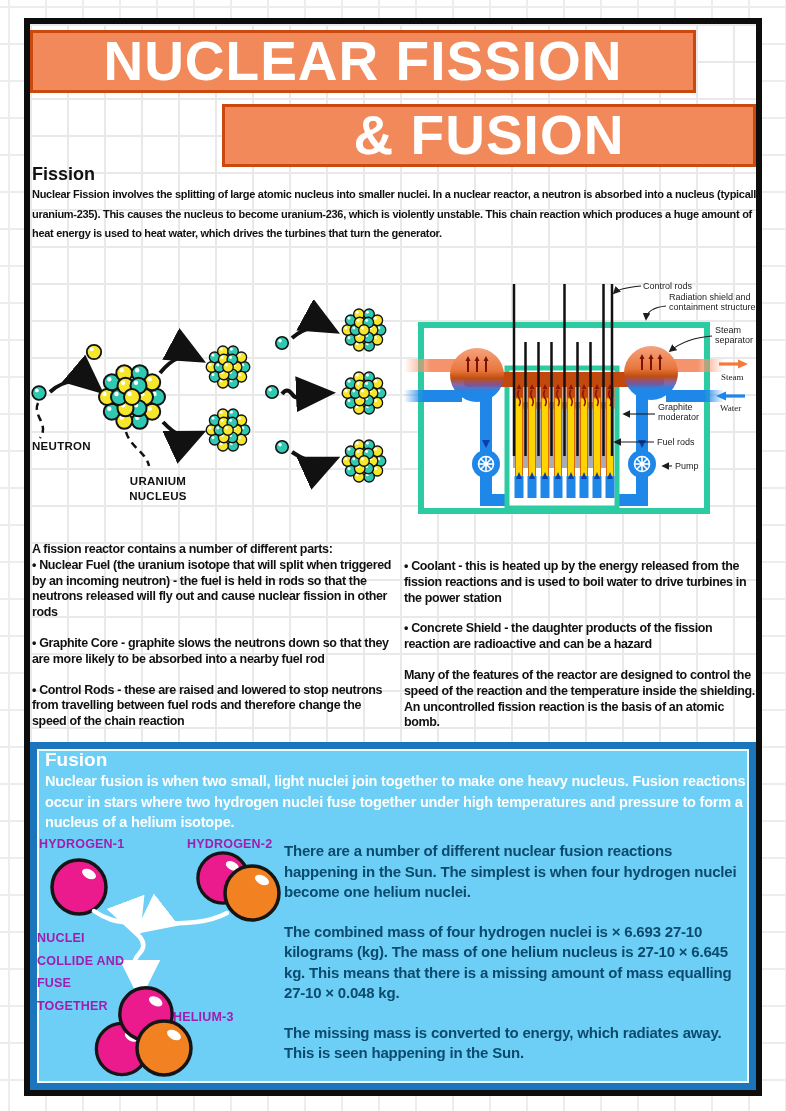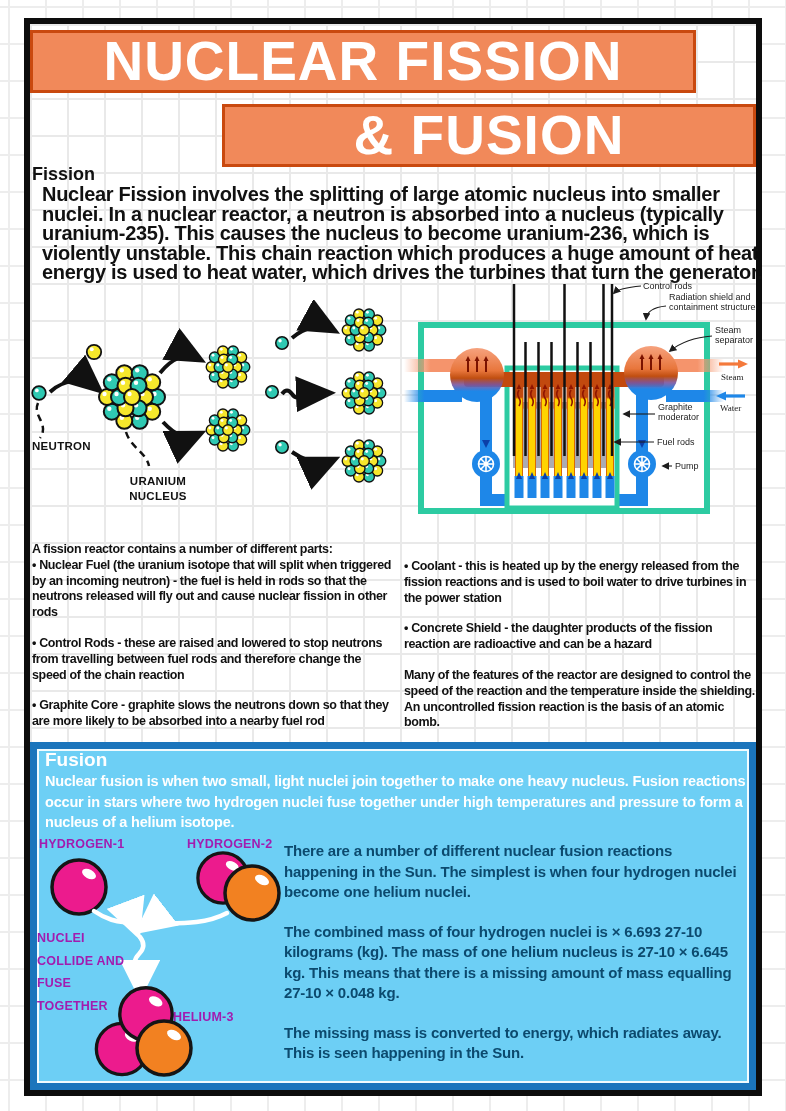--- a/index.html
+++ b/index.html
@@ -8,21 +8,21 @@
     background-image:linear-gradient(#ededed 2px, transparent 2px),linear-gradient(90deg,#ededed 2px, transparent 2px);
     background-size:37px 37px; background-position:8px 6px; }
   .frame { position:absolute; left:24px; top:18px; width:738px; height:1078px; border:6px solid #0d0d0d;
     background-image:linear-gradient(#e9e9e9 2px, transparent 2px),linear-gradient(90deg,#e9e9e9 2px, transparent 2px);
     background-size:37px 37px; background-color:#fff; }
   .banner { position:absolute; background:#F1895A; border:3px solid #C9490F; color:#fff;
     font-weight:bold; text-align:center; letter-spacing:1px; }
   .banner1 { left:0; top:6px; width:666px; height:63px; font-size:55px; line-height:56px; }
   .banner2 { left:192px; top:80px; width:534px; height:63px; font-size:55px; line-height:56px; }
   .h-fission { position:absolute; left:2px; top:140px; font-size:18px; font-weight:bold; color:#111; }
-  .intro { position:absolute; left:12px; top:161px; width:734px; font-size:20px; line-height:19.5px;
+  .intro { position:absolute; left:2px; top:161px; width:734px; font-size:11px; line-height:19.5px;
     font-weight:bold; color:#111; letter-spacing:-0.3px; }
   .chain-svg { position:absolute; left:0; top:276px; }
   .reactor-svg { position:absolute; left:374px; top:256px; }
   .cols { position:absolute; left:2px; top:514px; width:724px; }
   .col { position:absolute; font-size:12.5px; line-height:15.8px; font-weight:bold; color:#111; letter-spacing:-0.35px; }
   .col-left { left:0; top:4px; width:366px; }
   .col-right { left:372px; top:21px; width:352px; }
   .col p { margin:0 0 15px 0; }
   .col p.no-gap { margin-bottom:0; }
   .fusion-box { position:absolute; left:0; top:718px; width:726px; height:348px;
@@ -379,22 +379,22 @@
       <text class="dlabel" x="254" y="130">Graphite</text>
       <text class="dlabel" x="254" y="140">moderator</text>
       <text class="dlabel" x="253" y="165">Fuel rods</text>
       <text class="dlabel" x="271" y="189">Pump</text>
     </svg>
 
     <div class="cols">
       <div class="col col-left">
         <p class="no-gap">A fission reactor contains a number of different parts:</p>
         <p>• Nuclear Fuel (the uranium isotope that will split when triggered by an incoming neutron) - the fuel is held in rods so that the neutrons released will fly out and cause nuclear fission in other rods</p>
+        <p>• Graphite Core - graphite slows the neutrons down so that they are more likely to be absorbed into a nearby fuel rod</p>
         <p>• Control Rods - these are raised and lowered to stop neutrons from travelling between fuel rods and therefore change the speed of the chain reaction</p>
-        <p>• Graphite Core - graphite slows the neutrons down so that they are more likely to be absorbed into a nearby fuel rod</p>
       </div>
       <div class="col col-right">
         <p>• Coolant - this is heated up by the energy released from the fission reactions and is used to boil water to drive turbines in the power station</p>
         <p>• Concrete Shield - the daughter products of the fission reaction are radioactive and can be a hazard</p>
         <p>Many of the features of the reactor are designed to control the speed of the reaction and the temperature inside the shielding. An uncontrolled fission reaction is the basis of an atomic bomb.</p>
       </div>
     </div>
 
     <div class="fusion-box">
       <div class="fusion-h">Fusion</div>

